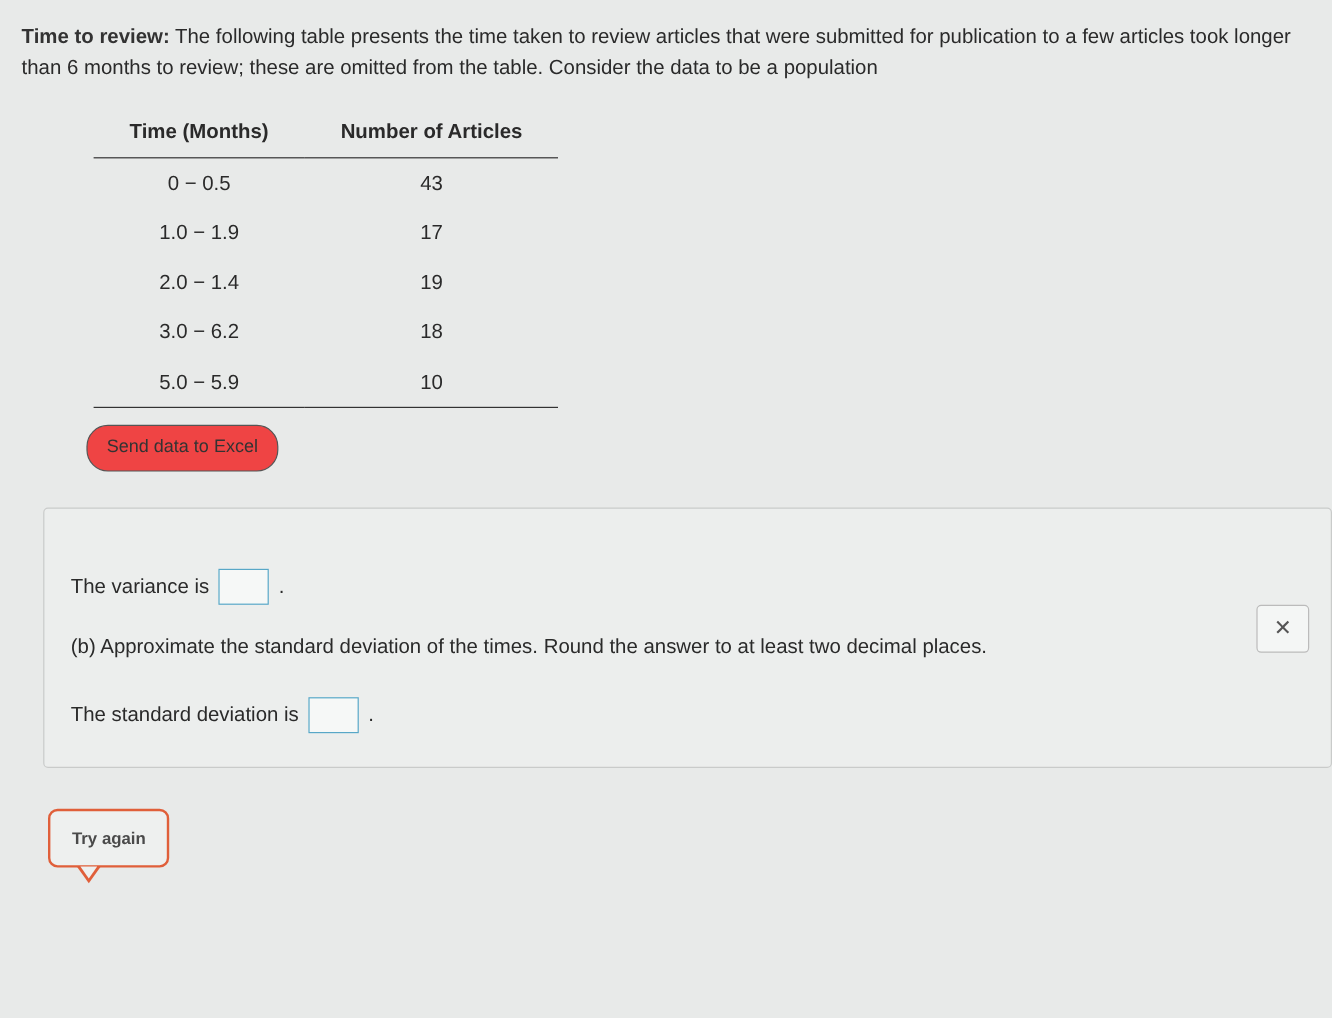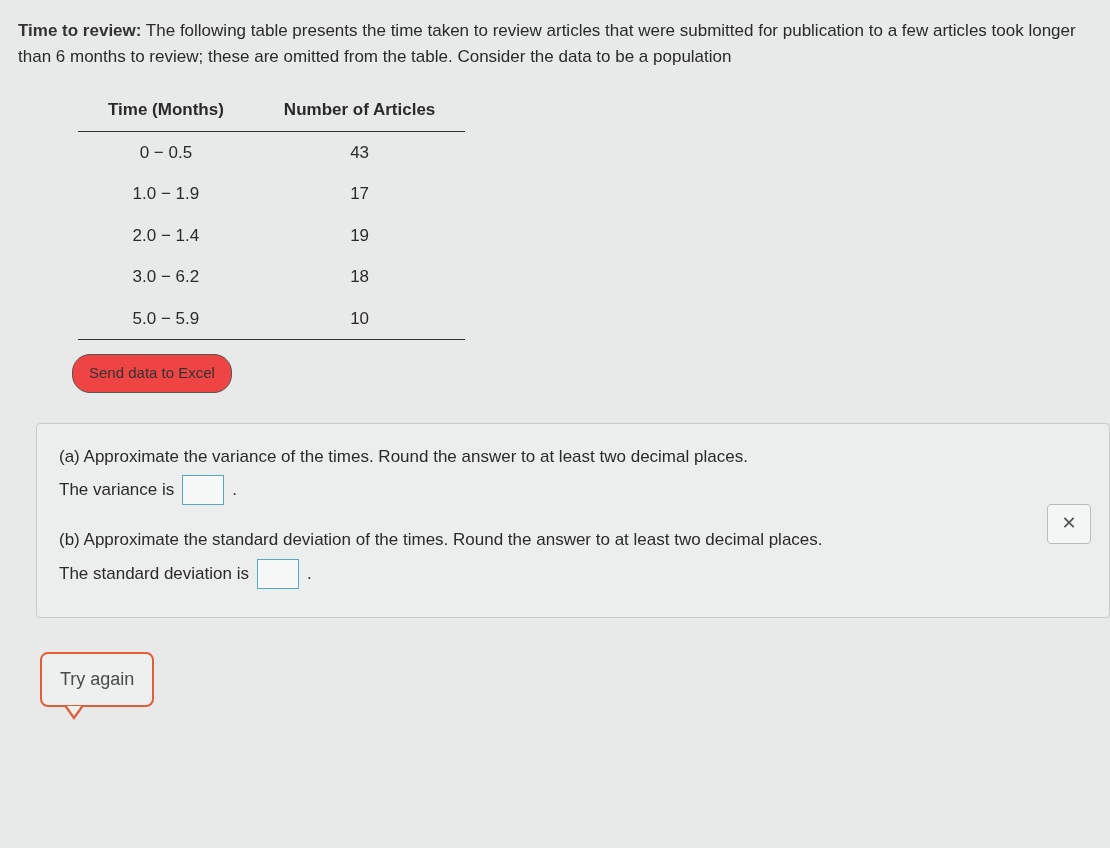--- a/index.html
+++ b/index.html
@@ -49,21 +49,21 @@
   .panel {
     margin: 30px 0 0 18px;
     background: #eceeed;
     border: 1px solid #c9cbca;
     border-radius: 4px;
     padding: 20px 22px 28px 22px;
     position: relative;
     font-size: 17px;
   }
   .answer-line {
-    margin-top: 6px;
+    margin-top: 30px;
     display: flex;
     align-items: center;
     gap: 8px;
   }
   .answer-box {
     width: 42px;
     height: 30px;
     border: 1.5px solid #58a7c7;
     background: #f6f8f7;
     display: inline-block;
@@ -88,24 +88,25 @@
     margin: 34px 0 0 22px;
     position: relative;
     display: inline-block;
   }
   .try-btn {
     padding: 12px 18px;
     border: 2px solid #e05f3a;
     border-radius: 8px;
     background: #eef0ef;
     color: #4a4a4a;
-    font-size: 18px;
+    font-size: 14px;
     cursor: pointer;
     position: relative;
     display: inline-block;
+    font-weight: bold;
   }
   .try-tail {
     position: absolute;
     left: 24px;
     bottom: -13px;
     width: 0; height: 0;
     border-left: 10px solid transparent;
     border-right: 10px solid transparent;
     border-top: 14px solid #e05f3a;
   }
@@ -156,21 +157,20 @@
     <tr>
       <td>5.0 − 5.9</td>
       <td>10</td>
     </tr>
   </tbody>
 </table>
 
 <div class="send-btn">Send data to Excel</div>
 
 <div class="panel">
-  <div>(a) Approximate the variance of the times. Round the answer to at least two decimal places.</div>
   <div class="answer-line">
     <span>The variance is</span>
     <span class="answer-box"></span>
     <span>.</span>
   </div>
 
   <div class="close-btn">
     <span>✕</span>
   </div>
 

